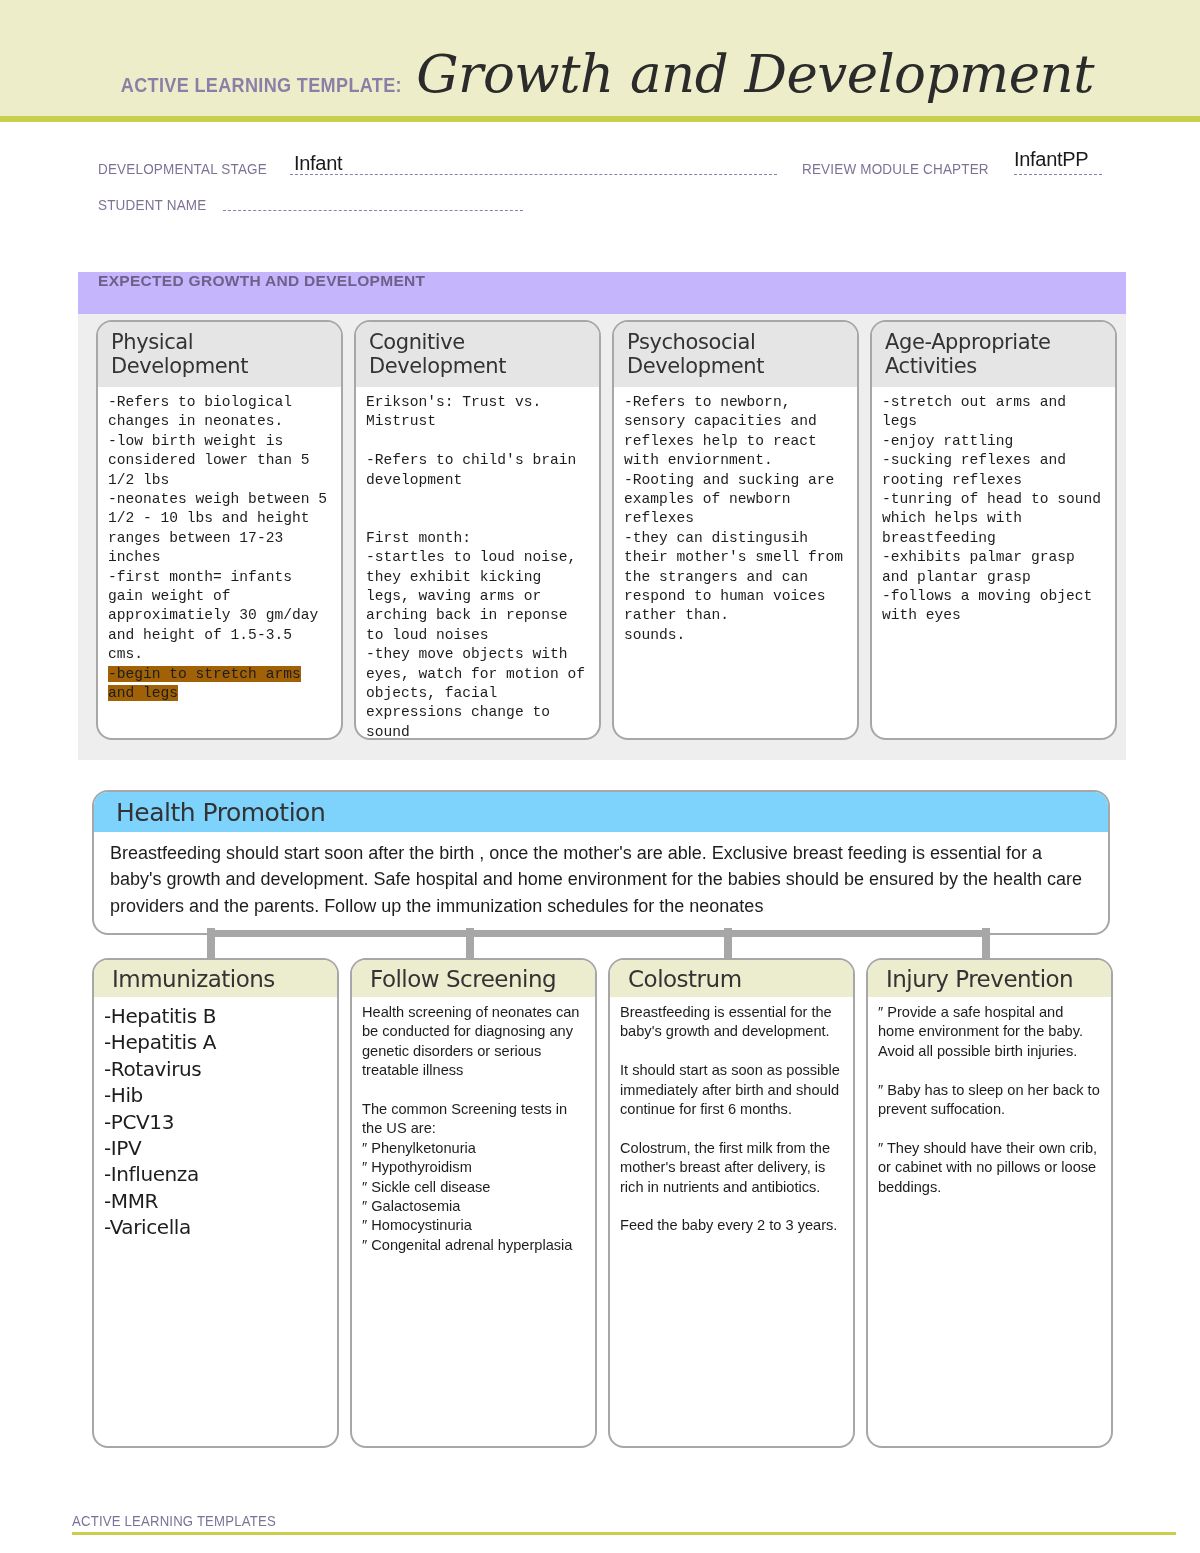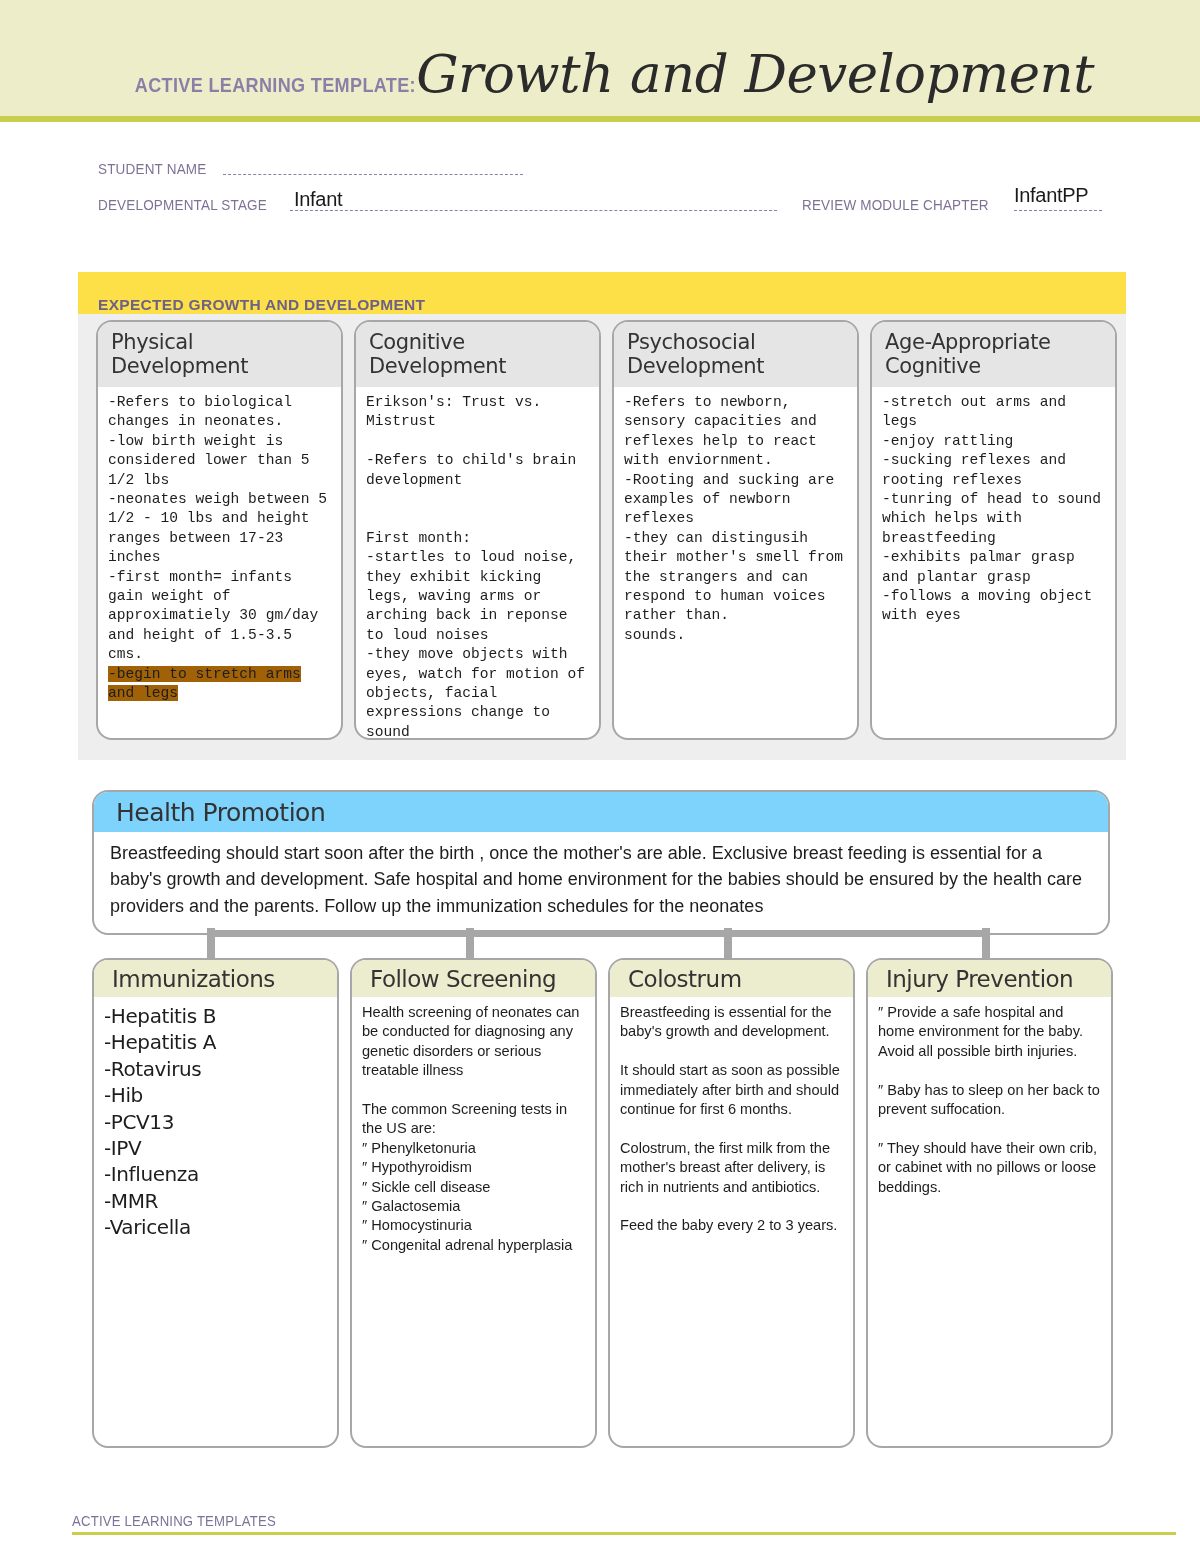--- a/index.html
+++ b/index.html
@@ -21,20 +21,21 @@
     height: 122px;
     background: #edeec9;
     border-bottom: 6px solid #c9ce4e;
   }
   .header-inner {
     position: absolute;
     right: 106px;
     bottom: 12px;
     display: flex;
     align-items: baseline;
+    gap: 14px;
   }
   .alt-label {
     font-family: "Liberation Sans", sans-serif;
     font-size: 21px;
     font-weight: bold;
     letter-spacing: 0.4px;
     color: #8b7fa8;
     transform: scaleX(0.86);
     transform-origin: right bottom;
     white-space: nowrap;
@@ -90,23 +91,23 @@
   .egd-panel {
     position: absolute;
     top: 272px;
     left: 78px;
     width: 1048px;
     height: 488px;
     background: #eeeeee;
   }
   .egd-titlebar {
     height: 42px;
-    background: #fde047;
-    display: flex;
-    align-items: flex-end;
+    background: #c4b5fd;
+    display: flex;
+    align-items: flex-start;
     padding-left: 20px;
   }
   .egd-title {
     font-size: 15.5px;
     font-weight: bold;
     color: #6d6188;
     letter-spacing: 0.3px;
   }
 
   .cards-row {
@@ -268,33 +269,33 @@
 <div class="header-band">
   <div class="header-inner">
     <span class="alt-label">ACTIVE LEARNING TEMPLATE:</span>
     <span class="alt-title">Growth and Development</span>
   </div>
 </div>
 
 <div class="form-area">
 
   <div class="form-row">
+    <span class="form-label">DEVELOPMENTAL STAGE</span>
+    <span class="rule" style="width:487px;"></span>
+    <span class="filled" style="left:196px; top:-8px;">Infant</span>
+
+    <span class="form-label" style="margin-left:20px;">REVIEW MODULE CHAPTER</span>
+    <span class="rule" style="width:88px;"></span>
+    <span class="filled" style="left:916px; top:-12px;">InfantPP</span>
+  </div>
+
+  <div class="form-row">
     <span class="form-label">STUDENT NAME</span>
     <span class="rule" style="width:300px;"></span>
     <span class="filled" style="left:200px; top:-4px;"></span>
-  </div>
-
-  <div class="form-row">
-    <span class="form-label">DEVELOPMENTAL STAGE</span>
-    <span class="rule" style="width:487px;"></span>
-    <span class="filled" style="left:196px; top:-8px;">Infant</span>
-
-    <span class="form-label" style="margin-left:20px;">REVIEW MODULE CHAPTER</span>
-    <span class="rule" style="width:88px;"></span>
-    <span class="filled" style="left:916px; top:-12px;">InfantPP</span>
   </div>
 
 </div>
 
 <div class="egd-panel">
   <div class="egd-titlebar">
     <span class="egd-title">EXPECTED GROWTH AND DEVELOPMENT</span>
   </div>
 
   <div class="cards-row">
@@ -333,21 +334,21 @@
       </div>
       <div class="card-body">-Refers to newborn, sensory capacities and reflexes help to react with enviornment.
 -Rooting and sucking are examples of newborn reflexes
 -they can distingusih their mother's smell from the strangers and can respond to human voices rather than.
 sounds.</div>
     </div>
 
     <div class="card">
       <div class="card-head">
         <div class="card-head-text">Age-Appropriate
-Cognitive</div>
+Activities</div>
       </div>
       <div class="card-body">-stretch out arms and legs
 -enjoy rattling
 -sucking reflexes and rooting reflexes
 -tunring of head to sound which helps with breastfeeding
 -exhibits palmar grasp and plantar grasp
 -follows a moving object with eyes</div>
     </div>
 
   </div>

